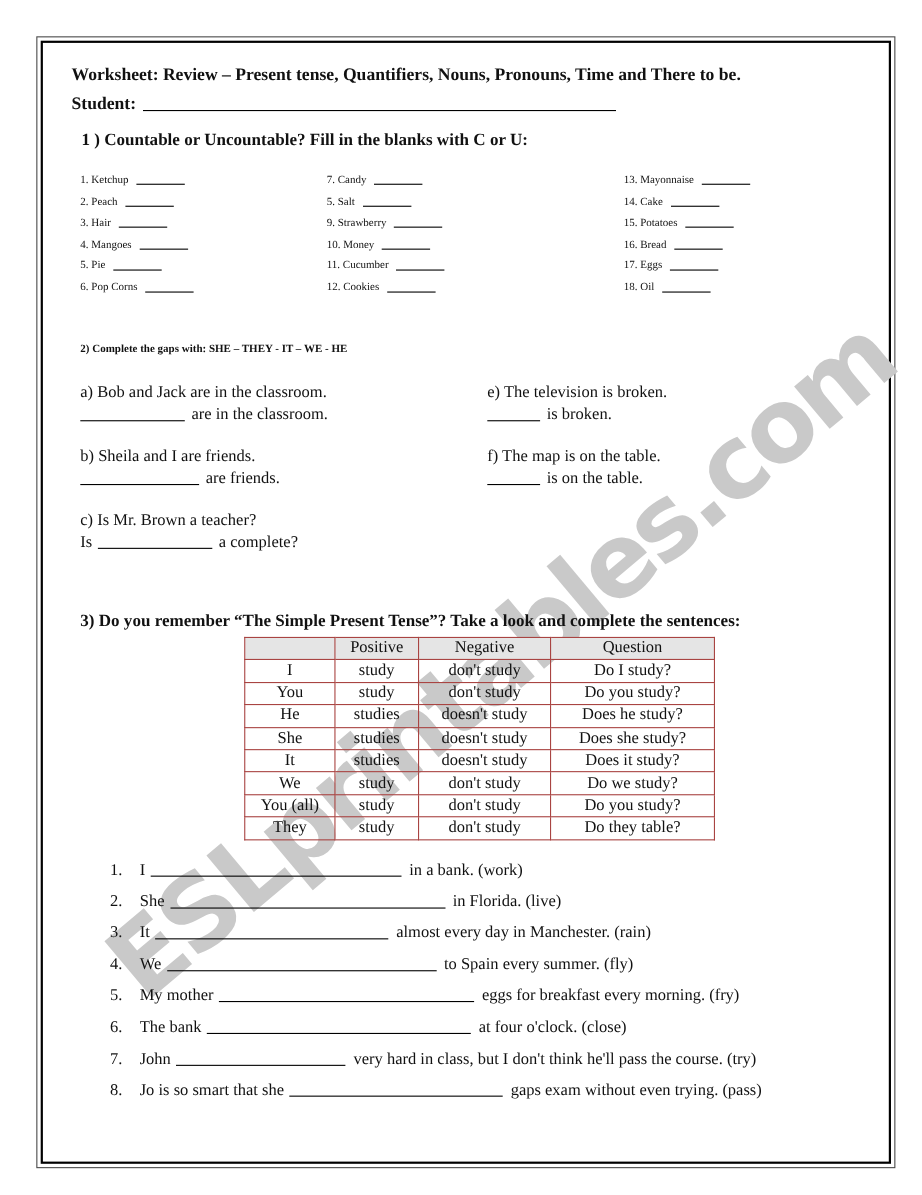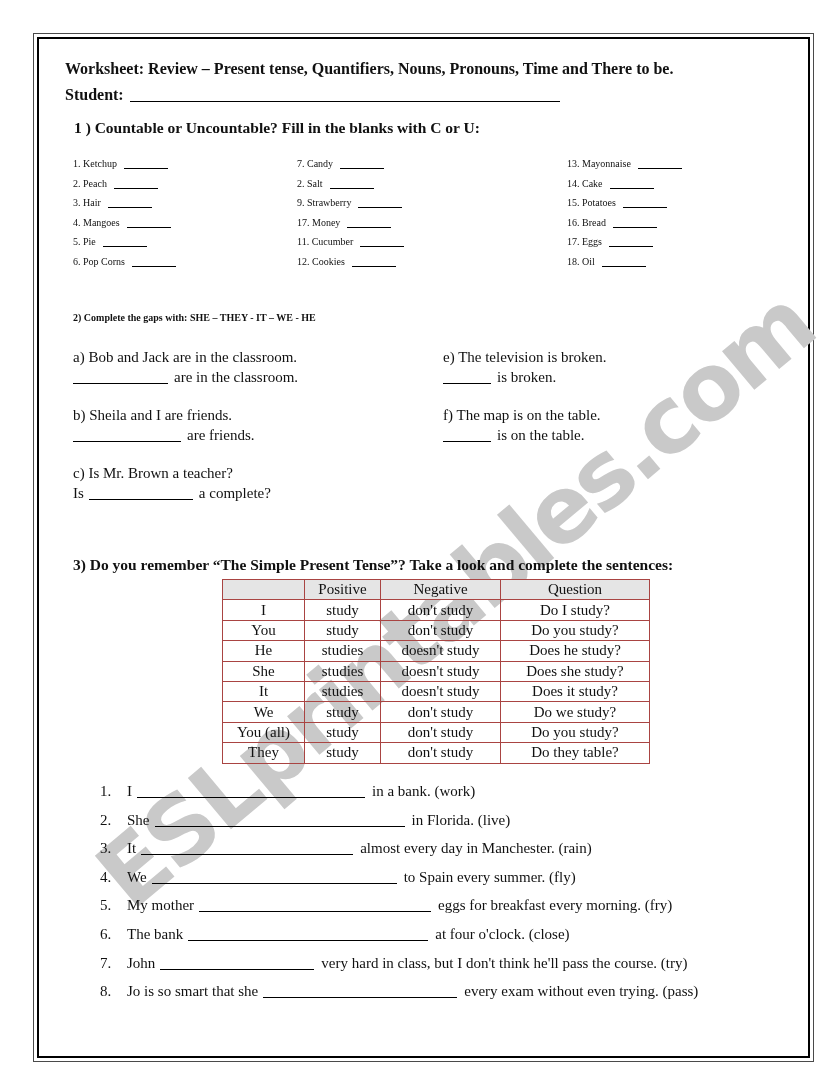--- a/index.html
+++ b/index.html
@@ -69,23 +69,23 @@
   <div class="s1col c0">
     <div><span>1. Ketchup</span><span class="blank"></span></div>
     <div><span>2.  Peach</span><span class="blank"></span></div>
     <div><span>3. Hair</span><span class="blank"></span></div>
     <div><span>4. Mangoes</span><span class="blank"></span></div>
     <div><span>5. Pie</span><span class="blank"></span></div>
     <div><span>6. Pop Corns</span><span class="blank"></span></div>
   </div>
   <div class="s1col c1">
     <div><span>7. Candy</span><span class="blank"></span></div>
-    <div><span>2. Salt</span><span class="blank"></span></div>
+    <div><span>5. Salt</span><span class="blank"></span></div>
     <div><span>9. Strawberry</span><span class="blank"></span></div>
-    <div><span>17. Money</span><span class="blank"></span></div>
+    <div><span>10. Money</span><span class="blank"></span></div>
     <div><span>11. Cucumber</span><span class="blank"></span></div>
     <div><span>12. Cookies</span><span class="blank"></span></div>
   </div>
   <div class="s1col c2">
     <div><span>13. Mayonnaise</span><span class="blank"></span></div>
     <div><span>14. Cake</span><span class="blank"></span></div>
     <div><span>15. Potatoes</span><span class="blank"></span></div>
     <div><span>16. Bread</span><span class="blank"></span></div>
     <div><span>17.   Eggs</span><span class="blank"></span></div>
     <div><span>18.  Oil</span><span class="blank"></span></div>
@@ -181,16 +181,16 @@
     </table>
 
   <div class="sentences">
     <div class="sentence"><span class="num">1.</span><span class="pre">I</span><span class="blank" style="width:228px"></span><span class="post">in a bank.  (work)</span></div>
     <div class="sentence"><span class="num">2.</span><span class="pre">She</span><span class="blank" style="width:250px"></span><span class="post">in Florida. (live)</span></div>
     <div class="sentence"><span class="num">3.</span><span class="pre">It</span><span class="blank" style="width:212px"></span><span class="post">almost every day in Manchester. (rain)</span></div>
     <div class="sentence"><span class="num">4.</span><span class="pre">We</span><span class="blank" style="width:245px"></span><span class="post">to Spain every summer. (fly)</span></div>
     <div class="sentence"><span class="num">5.</span><span class="pre">My mother</span><span class="blank" style="width:232px"></span><span class="post">eggs for breakfast every morning. (fry)</span></div>
     <div class="sentence"><span class="num">6.</span><span class="pre">The bank</span><span class="blank" style="width:240px"></span><span class="post">at four o'clock. (close)</span></div>
     <div class="sentence"><span class="num">7.</span><span class="pre">John</span><span class="blank" style="width:154px"></span><span class="post">very hard in class, but I don't think he'll pass the course. (try)</span></div>
-    <div class="sentence"><span class="num">8.</span><span class="pre">Jo is so smart that she</span><span class="blank" style="width:194px"></span><span class="post">every exam without even trying. (pass)</span></div>
+    <div class="sentence"><span class="num">8.</span><span class="pre">Jo is so smart that she</span><span class="blank" style="width:194px"></span><span class="post">gaps exam without even trying. (pass)</span></div>
   </div>
 
 </div>
 
 </body></html>

